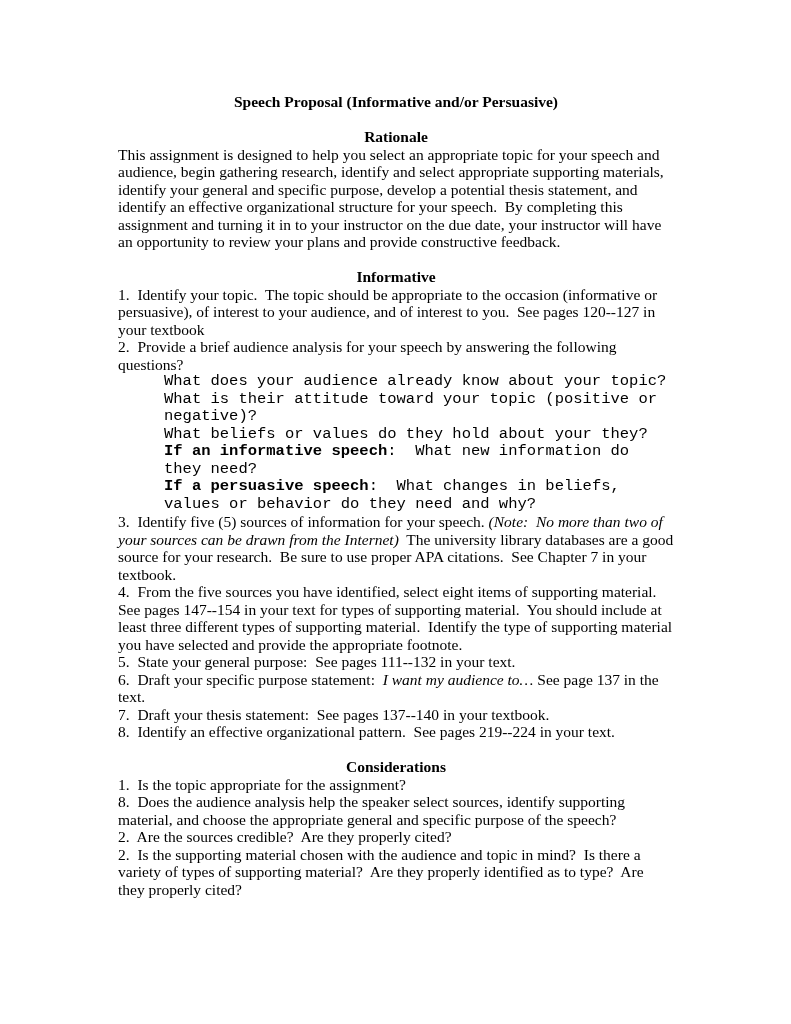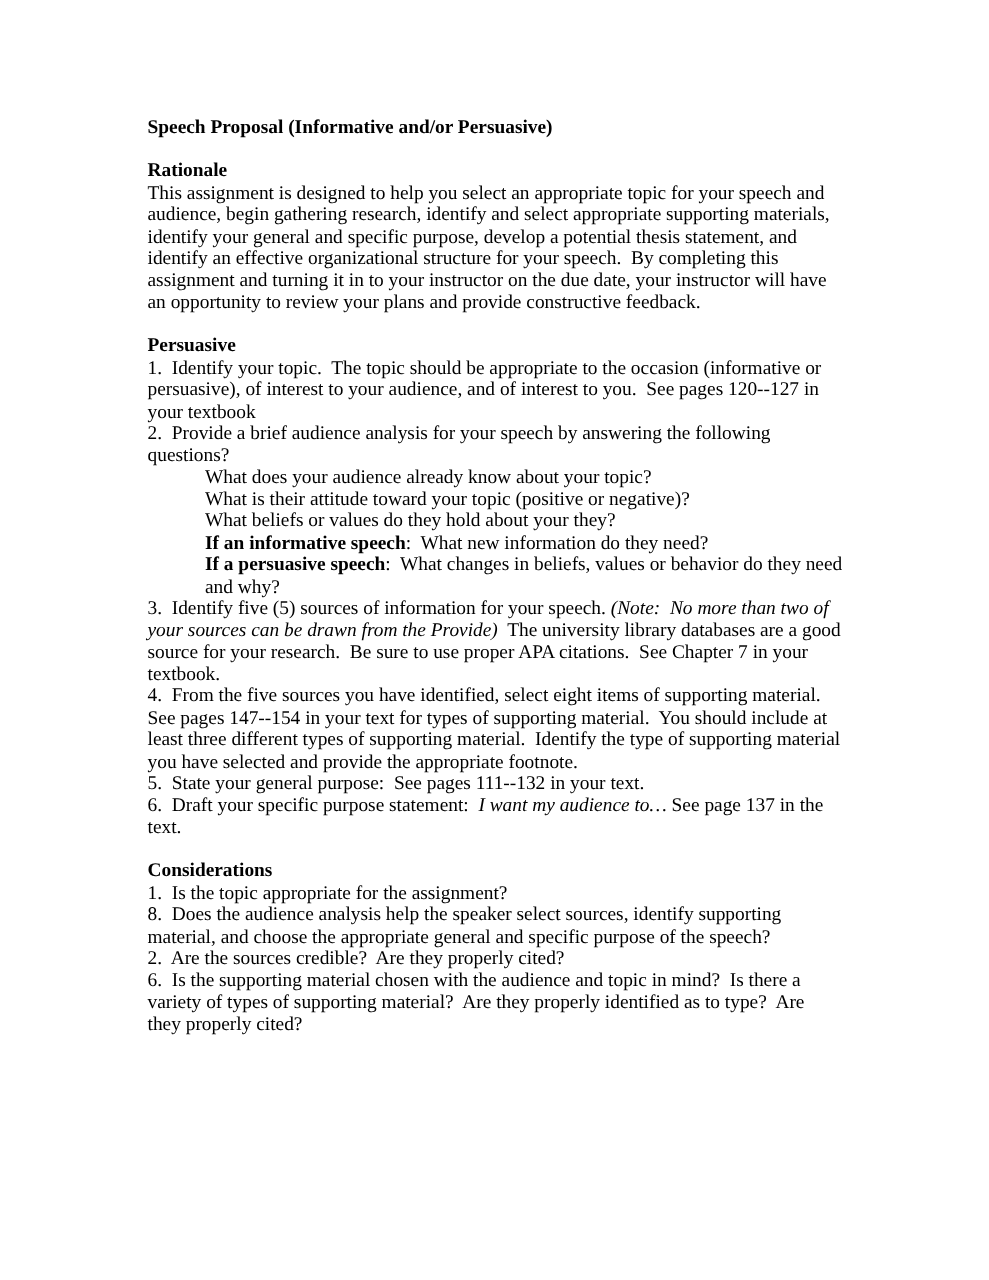--- a/index.html
+++ b/index.html
@@ -15,50 +15,53 @@
     color: #000000;
     font-family: "Liberation Serif", serif;
     font-size: 15.5px;
     line-height: 17.5px;
     box-sizing: border-box;
     padding: 93px 117px 0 118px;
     overflow: hidden;
   }
   .heading {
     font-weight: bold;
+    text-align: center;
     white-space: pre-wrap;
   }
   .para { white-space: pre-wrap; }
-  .para.indent { margin-left: 46px; }
+  .para.indent { margin-left: 46px; font-family: Liberation Mono, monospace; }
   .spacer { height: 17.5px; }
   .run-bold { font-weight: bold; }
   .run-italic { font-style: italic; }
 </style>
 </head>
 <body>
 
 <div class="page">
   <div id="doc-content">
       <div class="heading">Speech Proposal (Informative and/or Persuasive)</div>
       <div class="spacer"></div>
       <div class="heading">Rationale</div>
       <div class="para"><span class="">This assignment is designed to help you select an appropriate topic for your speech and audience, begin gathering research, identify and select appropriate supporting materials, identify your general and specific purpose, develop a potential thesis statement, and identify an effective organizational structure for your speech.  By completing this assignment and turning it in to your instructor on the due date, your instructor will have an opportunity to review your plans and provide constructive feedback.</span></div>
       <div class="spacer"></div>
-      <div class="heading">Persuasive</div>
+      <div class="heading">Informative</div>
       <div class="para"><span class="">1.  Identify your topic.  The topic should be appropriate to the occasion (informative or persuasive), of interest to your audience, and of interest to you.  See pages 120--127 in your textbook</span></div>
       <div class="para"><span class="">2.  Provide a brief audience analysis for your speech by answering the following questions?</span></div>
       <div class="para indent"><span class="">What does your audience already know about your topic?</span></div>
       <div class="para indent"><span class="">What is their attitude toward your topic (positive or negative)?</span></div>
       <div class="para indent"><span class="">What beliefs or values do they hold about your they?</span></div>
       <div class="para indent"><span class="run-bold ">If an informative speech</span><span class="">:  What new information do they need?</span></div>
       <div class="para indent"><span class="run-bold ">If a persuasive speech</span><span class="">:  What changes in beliefs, values or behavior do they need and why?</span></div>
-      <div class="para"><span class="">3.  Identify five (5) sources of information for your speech. </span><span class="run-italic">(Note:  No more than two of your sources can be drawn from the Provide)</span><span class="">  The university library databases are a good source for your research.  Be sure to use proper APA citations.  See Chapter 7 in your textbook.</span></div>
+      <div class="para"><span class="">3.  Identify five (5) sources of information for your speech. </span><span class="run-italic">(Note:  No more than two of your sources can be drawn from the Internet)</span><span class="">  The university library databases are a good source for your research.  Be sure to use proper APA citations.  See Chapter 7 in your textbook.</span></div>
       <div class="para"><span class="">4.  From the five sources you have identified, select eight items of supporting material.  See pages 147--154 in your text for types of supporting material.  You should include at least three different types of supporting material.  Identify the type of supporting material you have selected and provide the appropriate footnote.</span></div>
       <div class="para"><span class="">5.  State your general purpose:  See pages 111--132 in your text.</span></div>
       <div class="para"><span class="">6.  Draft your specific purpose statement:  </span><span class="run-italic">I want my audience to…</span><span class=""> See page 137 in the text.</span></div>
+      <div class="para"><span class="">7.  Draft your thesis statement:  See pages 137--140 in your textbook.</span></div>
+      <div class="para"><span class="">8.  Identify an effective organizational pattern.  See pages 219--224 in your text.</span></div>
       <div class="spacer"></div>
       <div class="heading">Considerations</div>
       <div class="para"><span class="">1.  Is the topic appropriate for the assignment?</span></div>
       <div class="para"><span class="">8.  Does the audience analysis help the speaker select sources, identify supporting material, and choose the appropriate general and specific purpose of the speech?</span></div>
       <div class="para"><span class="">2.  Are the sources credible?  Are they properly cited?</span></div>
-      <div class="para"><span class="">6.  Is the supporting material chosen with the audience and topic in mind?  Is there a variety of types of supporting material?  Are they properly identified as to type?  Are they properly cited?</span></div>
+      <div class="para"><span class="">2.  Is the supporting material chosen with the audience and topic in mind?  Is there a variety of types of supporting material?  Are they properly identified as to type?  Are they properly cited?</span></div>
     </div>
 </div>
 
 </body></html>

